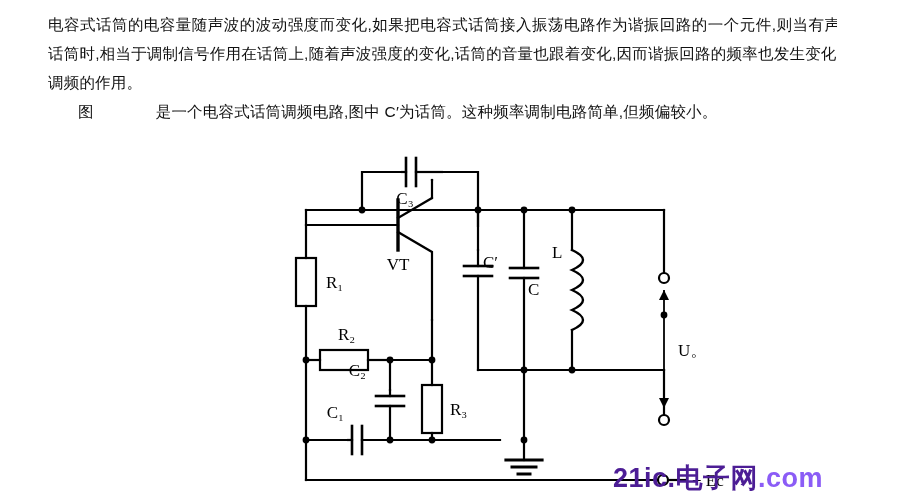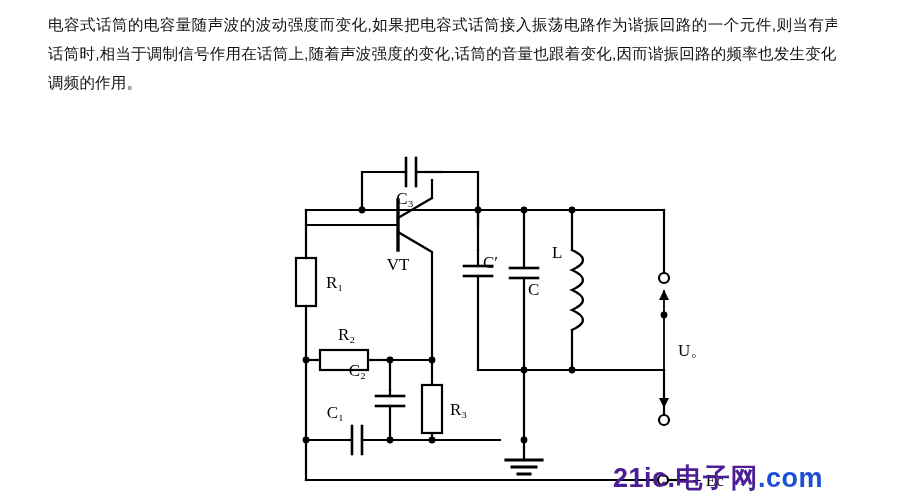--- a/index.html
+++ b/index.html
@@ -46,33 +46,36 @@
   }
   .wm {
     position: absolute;
     right: 14px;
     bottom: 4px;
     font-size: 27px;
     font-weight: bold;
     letter-spacing: 0.5px;
   }
   .wm .red { color: #4c1d95; }
-  .wm .gray { color: #1d4ed8; }
+  .wm .gray { color: #8b5cf6; }
   svg text {
     font-family: "Liberation Serif", serif;
     fill: #000000;
   }
 </style>
 </head>
 <body>
 
 <div id="page">
 
   <div class="para">
     <p>电容式话筒的电容量随声波的波动强度而变化,如果把电容式话筒接入振荡电路作为谐振回路的一个元件,则当有声波作用于话筒时,相当于调制信号作用在话筒上,随着声波强度的变化,话筒的音量也跟着变化,因而谐振回路的频率也发生变化,就起到了调频的作用。</p>
+    <p>
+      <span class="indent"></span><span>图</span><span class="gap"></span><span>是一个电容式话筒调频电路,图中 C′为话筒。这种频率调制电路简单,但频偏较小。</span>
+    </p>
   </div>
 
   <svg id="circuit" viewBox="0 0 924 360">
     <g fill="none" stroke="#000000" stroke-width="2.2" stroke-linecap="square">
 
       <path d="M362 70 L362 32 L402 32"></path>
       <path d="M442 32 L478 32 L478 86"></path>
 
       <path d="M406 18 L406 46" stroke-width="2.6"></path>
       <path d="M416 18 L416 46" stroke-width="2.6"></path>

